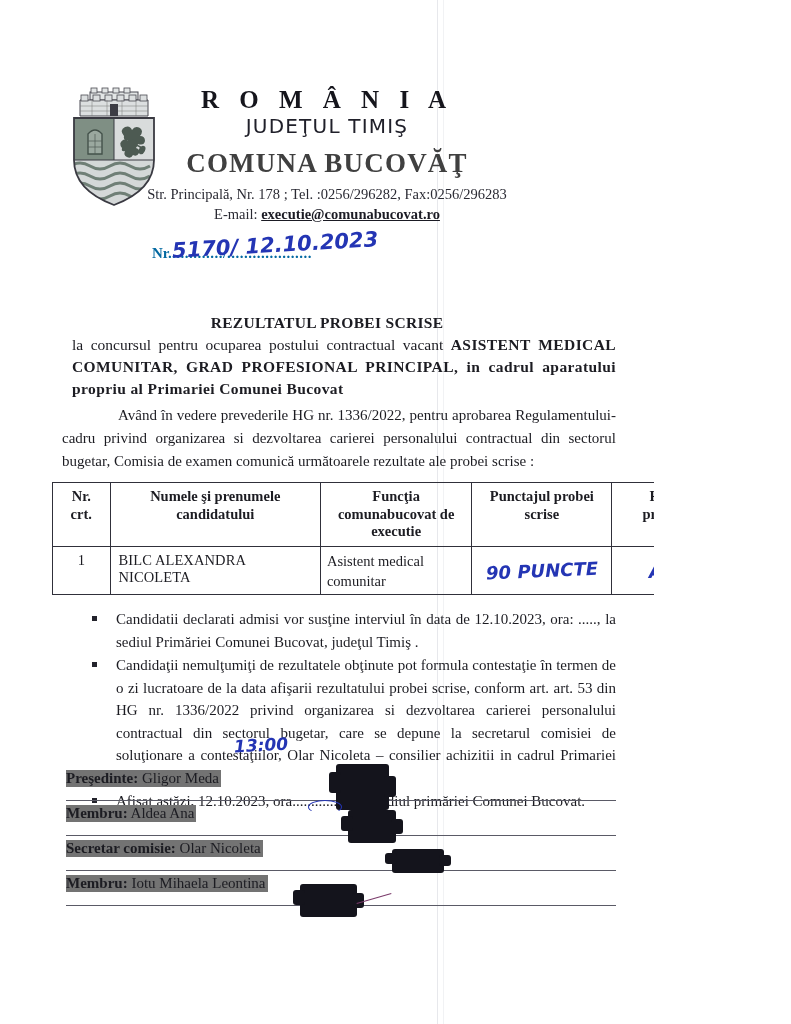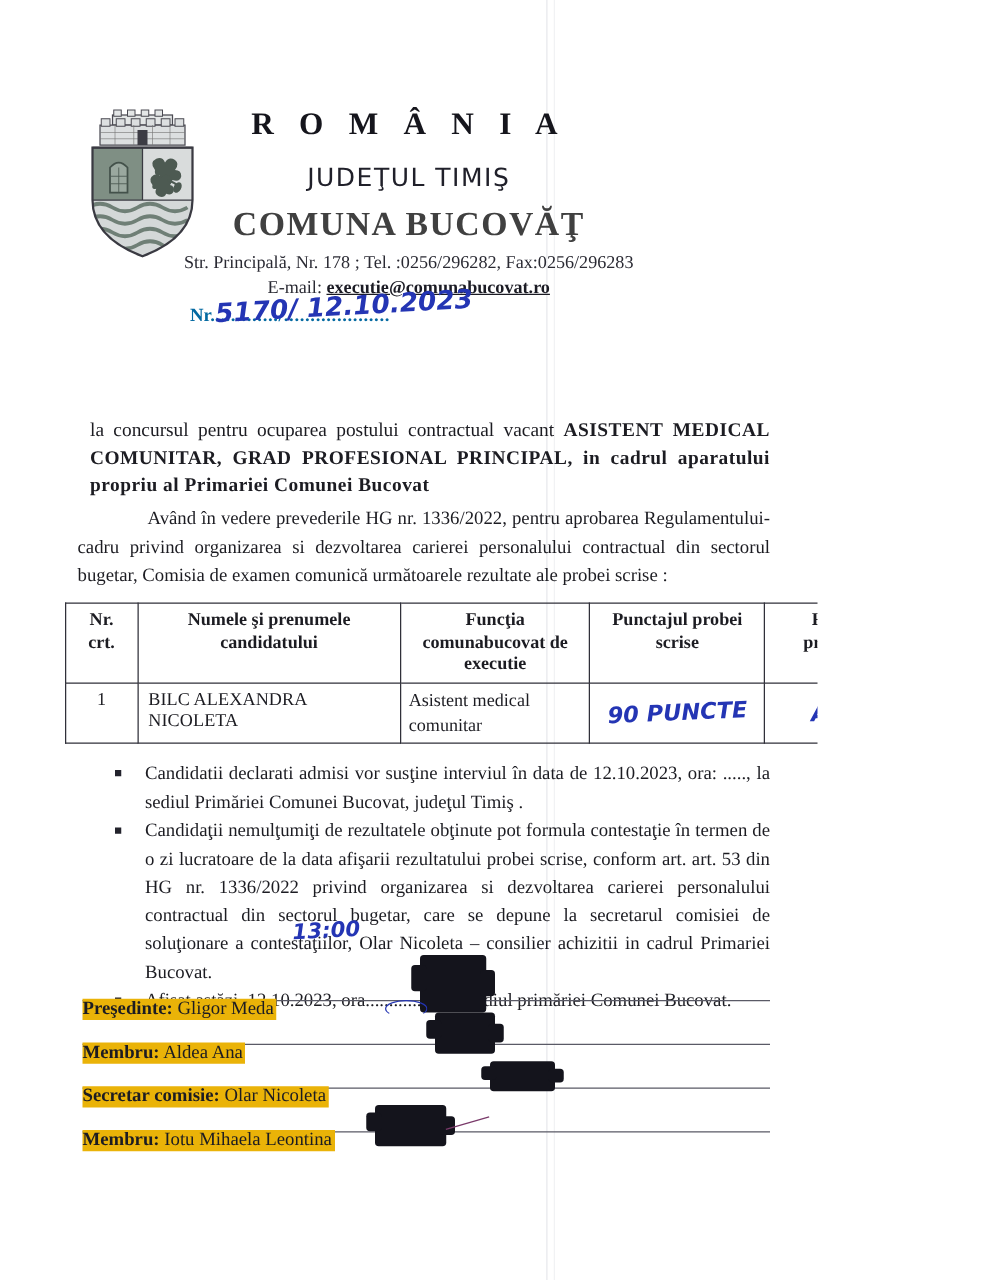--- a/index.html
+++ b/index.html
@@ -47,21 +47,20 @@
     text-align: center;
   }
   .country {
     font-size: 25px;
     font-weight: bold;
     letter-spacing: 7px;
     color: #15151c;
     font-family: "Liberation Serif", serif;
   }
   .county {
-    margin-top: 16px;
     font-size: 20px;
     letter-spacing: 1.2px;
     color: #20202a;
     font-family: "DejaVu Sans", sans-serif;
   }
   .commune {
     margin-top: 10px;
     font-size: 27px;
     font-weight: bold;
     letter-spacing: 1.2px;
@@ -245,24 +244,23 @@
     position: absolute;
     left: 0;
     right: 0;
     bottom: 4px;
     height: 1px;
     background: #5a5a66;
   }
   .sig-inner {
     position: relative;
     display: inline-block;
-    background: #eab308;
+    background: #737373;
     padding-right: 2px;
     z-index: 2;
-    margin-top: 29px;
   }
 
   
   .redact {
     position: absolute;
     background: #14141c;
     border-radius: 3px;
     z-index: 4;
   }
   .redact::before, .redact::after {
@@ -373,20 +371,21 @@
       <span>E-mail:</span>
       <span class="email-val">executie@comunabucovat.ro</span>
     </div>
   </div>
 
   <div class="nr-row">
     <span>Nr.</span><span class="dots">............</span><span>/</span><span class="dots">....................</span>
   </div>
   <div class="nr-hand hand">5170/ 12.10.2023</div>
 
+  <div class="title">REZULTATUL PROBEI SCRISE</div>
   <div class="subtitle">
     <span>la concursul pentru ocuparea postului contractual vacant </span><b>ASISTENT MEDICAL COMUNITAR, GRAD PROFESIONAL PRINCIPAL, in cadrul aparatului propriu al Primariei Comunei Bucovat</b>
   </div>
 
   <div class="intro">Având în vedere prevederile HG nr. 1336/2022, pentru aprobarea Regulamentului-cadru privind organizarea si dezvoltarea carierei personalului contractual din sectorul bugetar, Comisia de examen comunică următoarele rezultate ale probei scrise :</div>
 
   <table class="tbl">
     <thead>
       <tr>
         <th class="c-nr">

